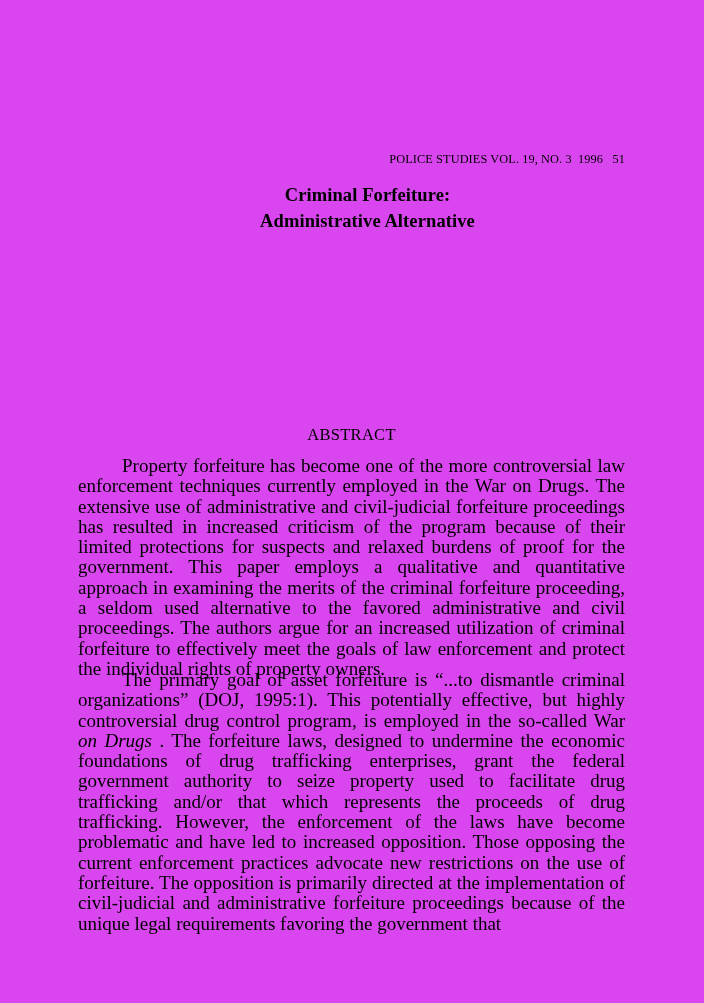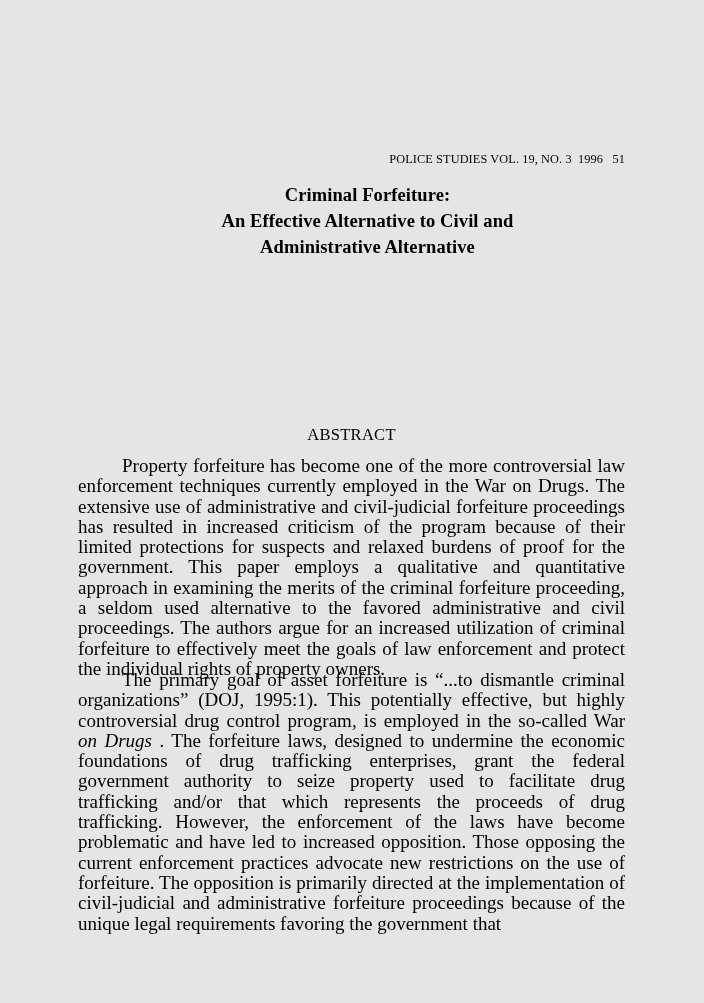--- a/index.html
+++ b/index.html
@@ -14,21 +14,21 @@
     font-family: "Liberation Serif", "DejaVu Serif", serif;
     color: #000000;
     overflow: hidden;
   }
 
   .page {
     position: absolute;
     left: 0; top: 0;
     width: 704px;
     height: 1003px;
-    background: #e5e5e5;
+    background: #d946ef;
   }
 
   
   .running-header {
     position: absolute;
     left: 78px;
     top: 152px;
     width: 547px;
     text-align: right;
     font-size: 12.3px;
@@ -107,21 +107,20 @@
 </style>
 </head>
 <body>
 
 <div class="page">
 
   <div class="running-header">POLICE STUDIES VOL. 19, NO. 3  1996   51</div>
 
   <div class="title-block">
     <div class="title-line">Criminal Forfeiture:</div>
-    <div class="title-line">An Effective Alternative to Civil and</div>
     <div class="title-line">Administrative Alternative</div>
   </div>
 
 
   <div class="section-heading" id="abstract-heading">ABSTRACT</div>
 
   <div class="body-para" id="abstract-para">Property forfeiture has become one of the more controversial law enforcement techniques currently employed in the War on Drugs.  The extensive use of administrative and civil-judicial forfeiture proceedings has resulted in increased criticism of the program because of their limited protections for suspects and relaxed burdens of proof for the government. This paper employs a qualitative and quantitative approach in examining the merits of the criminal forfeiture proceeding, a seldom used alternative to the favored administrative and civil proceedings. The authors argue for an increased utilization of criminal forfeiture to effectively meet the goals of law enforcement and protect the individual rights of property owners.</div>
 
 
   <div class="body-para" id="intro-para"><span>The primary goal of asset forfeiture is “...to dismantle criminal organizations” (DOJ, 1995:1). This potentially effective, but highly controversial drug control program,  is  employed in the so-called War </span><i>on Drugs</i><span> . The forfeiture laws, designed to undermine the economic foundations of drug trafficking enterprises, grant the federal government authority to seize property used to facilitate drug trafficking and/or that which represents the proceeds of drug trafficking.  However, the enforcement of the laws have become problematic and have led to increased opposition. Those opposing the current enforcement practices advocate new restrictions on the use of forfeiture.  The opposition is primarily directed at the implementation of civil-judicial and administrative forfeiture proceedings because of the unique legal requirements favoring the government  that</span></div>

